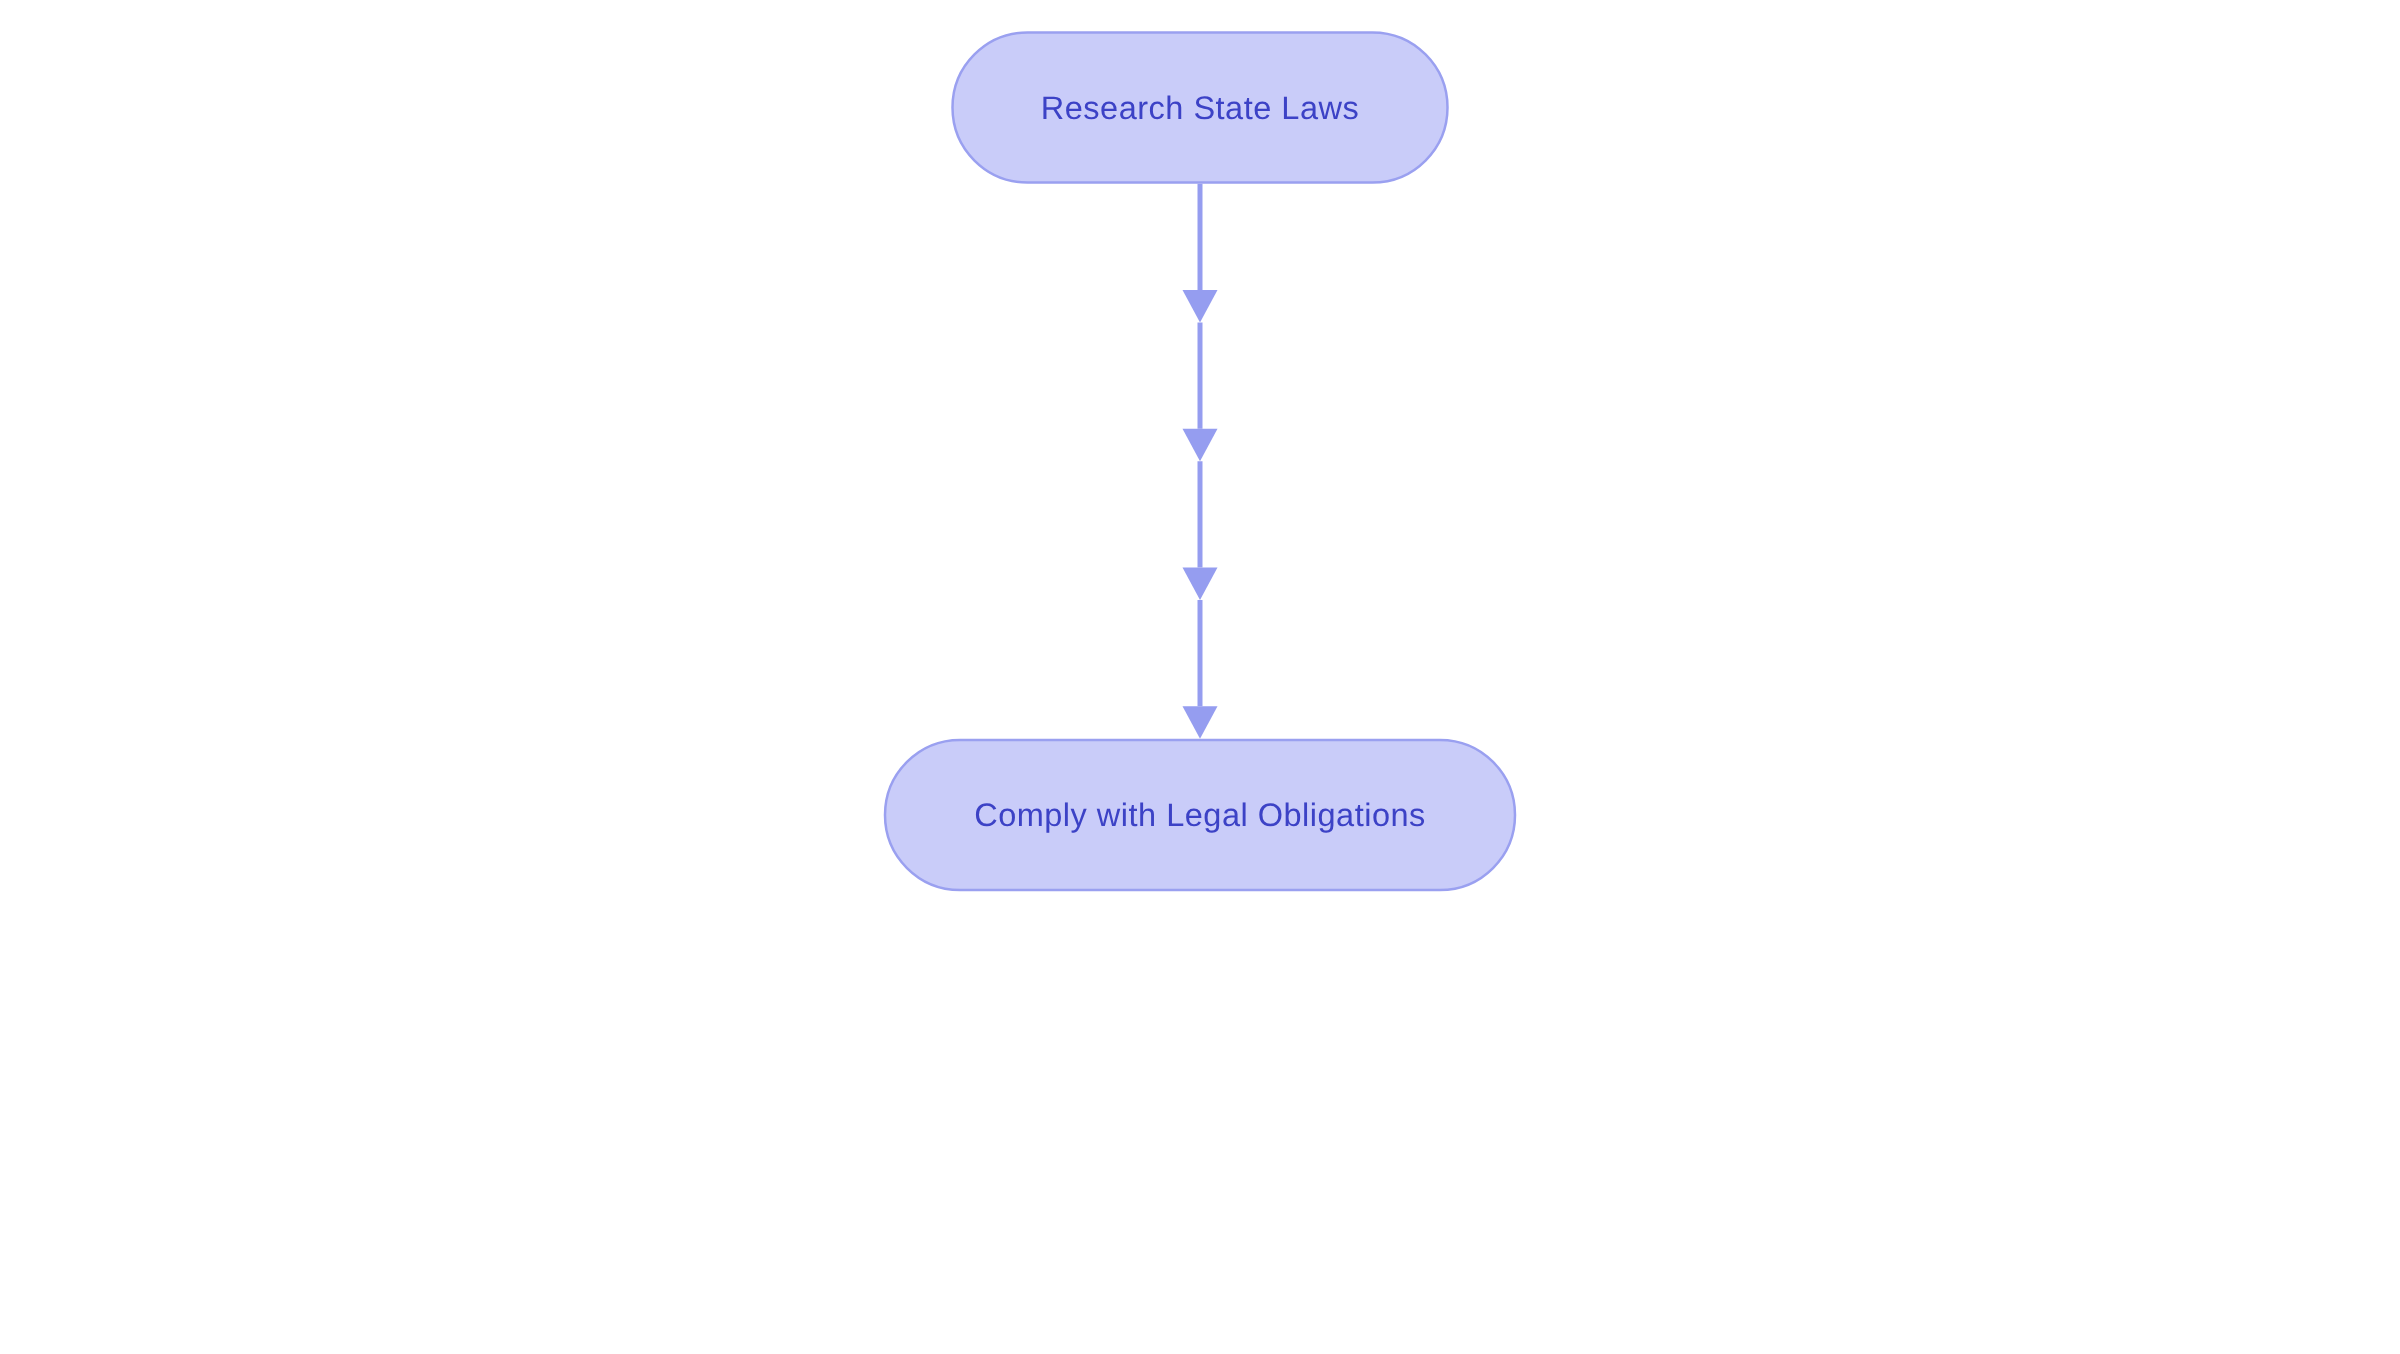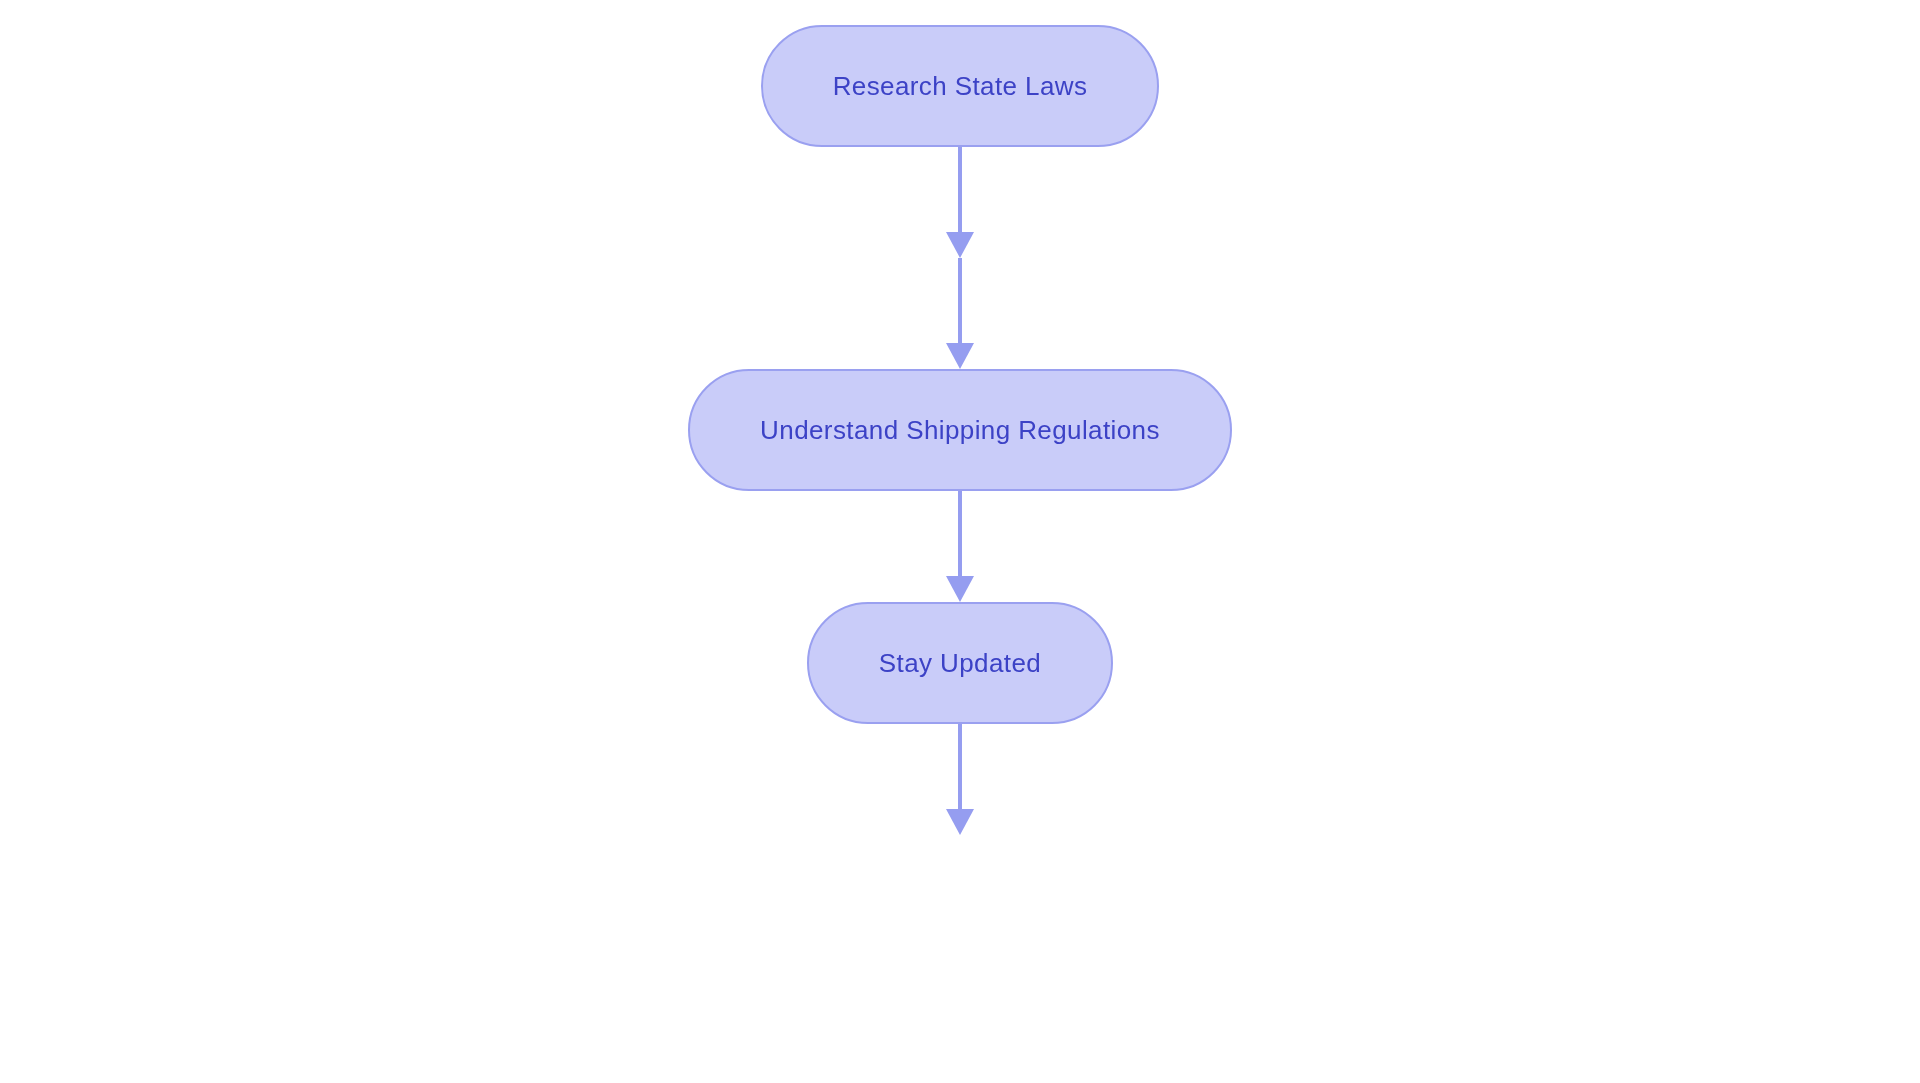--- a/index.html
+++ b/index.html
@@ -81,32 +81,29 @@
     <div class="shaft"></div>
     <div class="head"></div>
   </div>
 
 
   <div class="arrow">
     <div class="shaft"></div>
     <div class="head"></div>
   </div>
 
-  <div class="flow-node">
-    <span class="label">Understand Shipping Regulations</span>
+
+  <div class="arrow">
+    <div class="shaft"></div>
+    <div class="head"></div>
   </div>
+
 
   <div class="arrow">
     <div class="shaft"></div>
     <div class="head"></div>
   </div>
 
   <div class="flow-node">
-    <span class="label">Stay Updated</span>
+    <span class="label">Comply with Legal Obligations</span>
   </div>
-
-  <div class="arrow">
-    <div class="shaft"></div>
-    <div class="head"></div>
-  </div>
-
 
 </div>
 
 </body></html>

